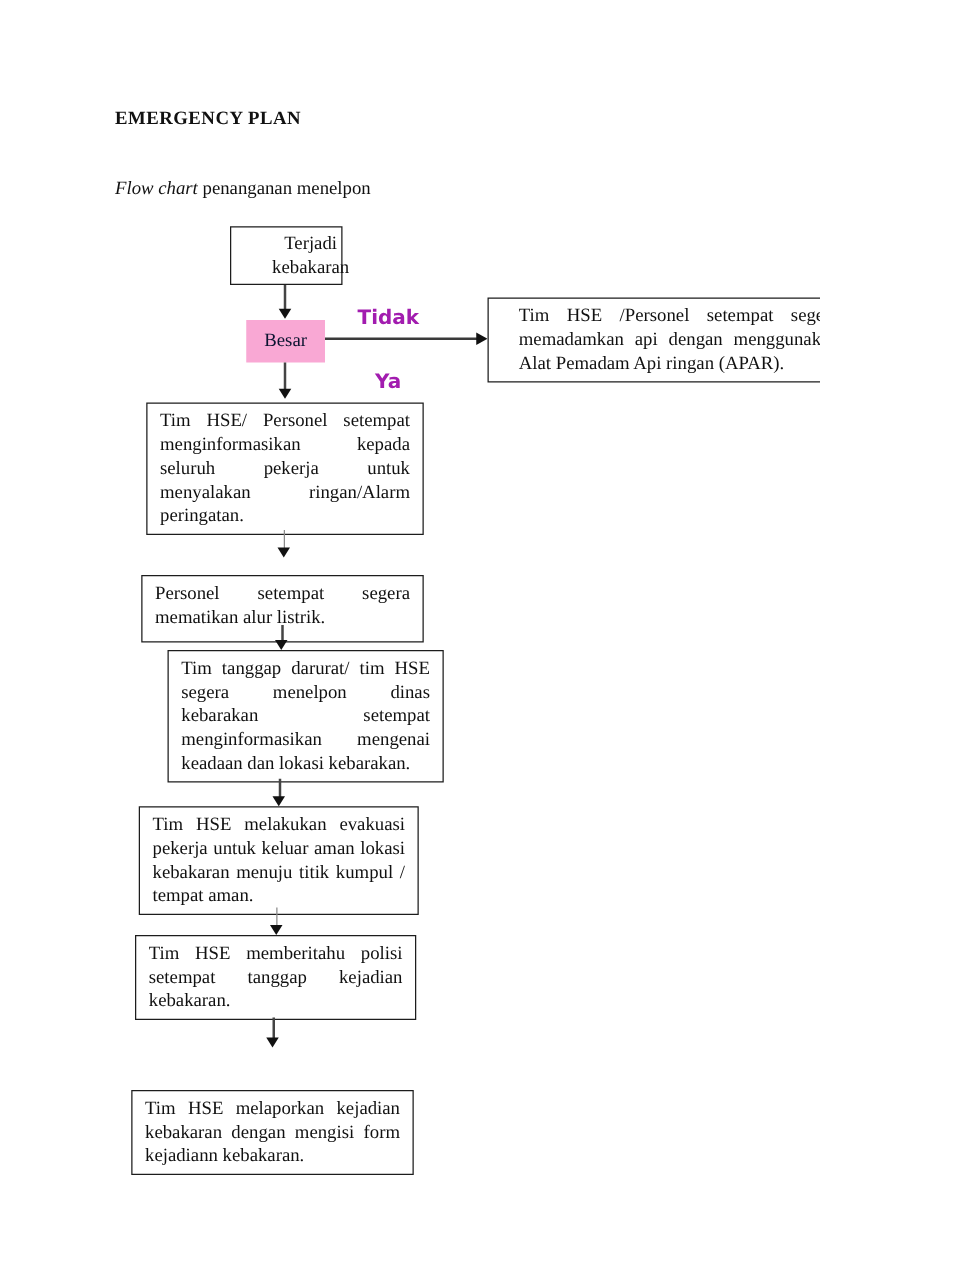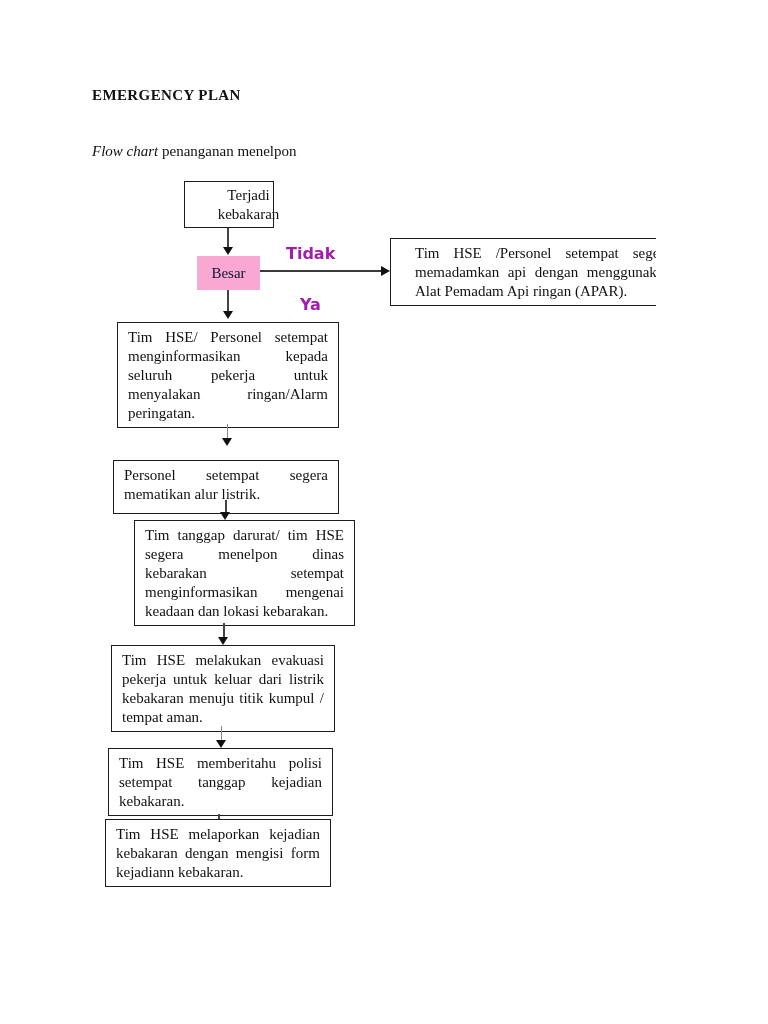--- a/index.html
+++ b/index.html
@@ -125,25 +125,25 @@
   <div class="fc-box fc-text" style="left:113px; top:446px; width:226px; min-height:54px;margin-top:14px;">Personel setempat segera mematikan alur listrik.</div>
 
   <div class="vline" style="left:225px; top:500px; height:13px;"></div>
   <div class="ah-down" style="left:220px; top:512px;"></div>
 
   <div class="fc-box fc-text" style="left:114px; top:520px; width:221px; min-height:103px;margin-left:20px;">Tim tanggap darurat/ tim HSE segera menelpon dinas kebarakan setempat menginformasikan mengenai keadaan dan lokasi kebarakan.</div>
 
   <div class="vline" style="left:223px; top:623px; height:15px;"></div>
   <div class="ah-down" style="left:218px; top:637px;"></div>
 
-  <div class="fc-box fc-text" style="left:111px; top:645px; width:224px; min-height:81px;">Tim HSE melakukan evakuasi pekerja untuk keluar dari listrik kebakaran menuju titik kumpul / tempat aman.</div>
+  <div class="fc-box fc-text" style="left:111px; top:645px; width:224px; min-height:81px;">Tim HSE melakukan evakuasi pekerja untuk keluar aman lokasi kebakaran menuju titik kumpul / tempat aman.</div>
 
   <div class="vline thin" style="left:221px; top:726px; height:15px;"></div>
   <div class="ah-down" style="left:216px; top:740px;"></div>
 
   <div class="fc-box fc-text" style="left:108px; top:748px; width:225px; min-height:64px;">Tim HSE memberitahu polisi setempat tanggap kejadian kebakaran.</div>
 
   <div class="vline" style="left:218px; top:814px; height:17px;"></div>
   <div class="ah-down" style="left:213px; top:830px;"></div>
 
-  <div class="fc-box fc-text" style="left:105px; top:819px; width:226px; min-height:64px;">Tim HSE melaporkan kejadian kebakaran dengan mengisi form kejadiann kebakaran.</div>
+  <div class="fc-box fc-text" style="left:105px; top:872px; width:226px; min-height:64px;">Tim HSE melaporkan kejadian kebakaran dengan mengisi form kejadiann kebakaran.</div>
 
 </div>
 
 </body></html>

